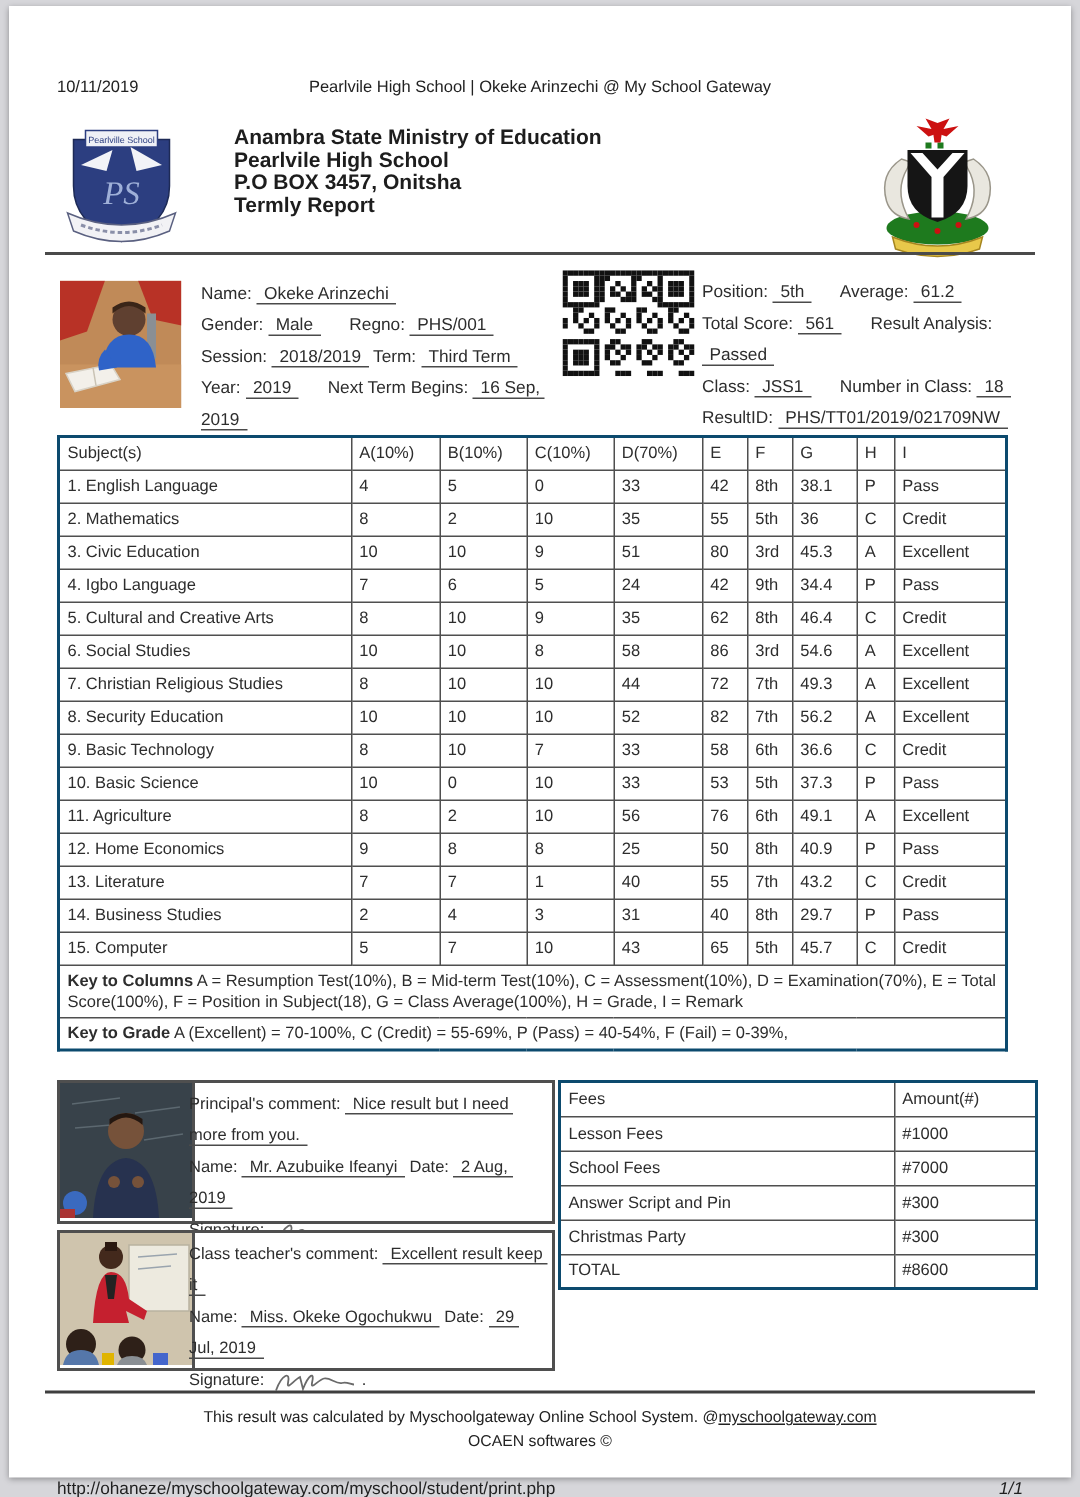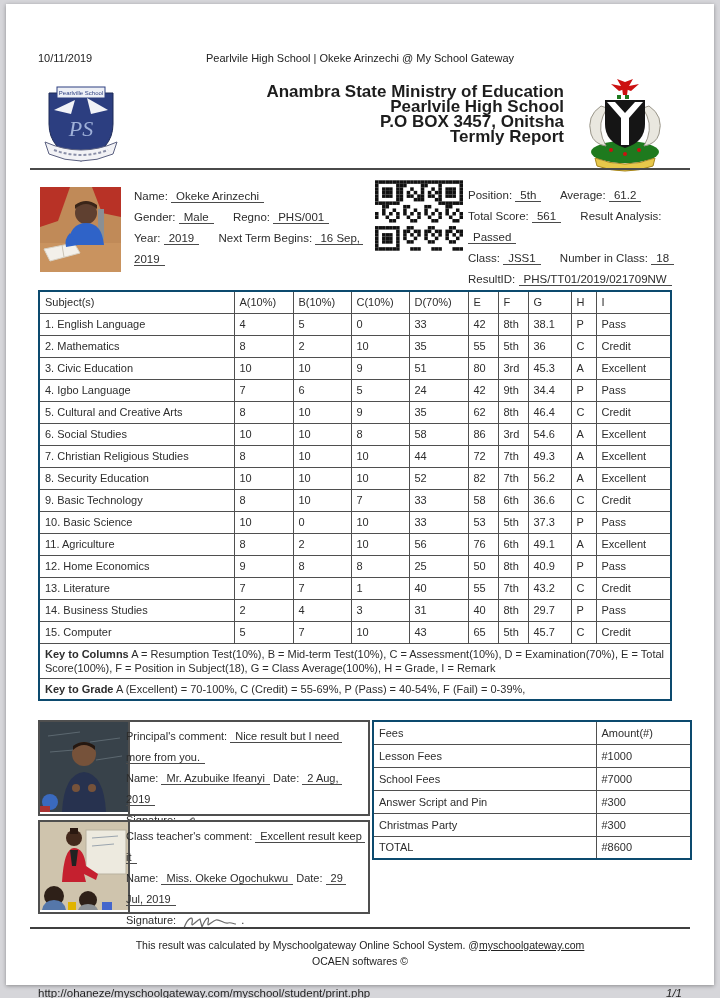--- a/index.html
+++ b/index.html
@@ -7,21 +7,21 @@
        font-family:"Liberation Sans",sans-serif;color:#2d2d2d;}
   .page{position:absolute;left:6px;top:4px;width:708px;height:981px;background:#fff;
         box-shadow:0 1px 4px rgba(0,0,0,.35);}
   .abs{position:absolute;margin-top:32px;}
   
   .print-date{left:32px;top:16px;font-size:11px;color:#222;}
   .doc-title{left:0;right:0;top:16px;text-align:center;font-size:11px;color:#222;}
   
   .crest{left:34px;top:48px;width:82px;height:86px;}
   .arms{left:578px;top:42px;width:82px;height:96px;}
-  .head-center{left:150px;width:408px;top:48px;text-align:right;font-size:17px;
+  .head-center{left:150px;width:408px;top:48px;text-align:left;font-size:14px;
                font-weight:bold;line-height:15px;color:#1d1d1d;}
   .hdr-rule{left:24px;top:132px;width:660px;border-top:2px solid #4a4a4a;}
   
   .stu-photo{left:34px;top:151px;width:81px;height:85px;overflow:hidden;}
   .stu-info{left:128px;top:150px;width:238px;font-size:11.5px;line-height:21px;}
   .qr{left:369px;top:144px;width:88px;height:71px;}
   .summary{left:462px;top:149px;width:226px;font-size:11.5px;line-height:21px;}
   .lbl{color:#2d2d2d;}
   .uv{border-bottom:1.2px solid #4a4a4a;padding:0 5px;white-space:pre-wrap;}
   .pair{margin-right:16px;}
@@ -121,20 +121,26 @@
   <div class="abs stu-info">
     <div>
       <span class="lbl">Name:</span>
       <span class="uv">Okeke Arinzechi</span>
     </div>
     <div>
       <span class="pair"><span class="lbl">Gender:</span>
       <span class="uv">Male</span></span>
       <span class="lbl">Regno:</span>
       <span class="uv">PHS/001</span>
+    </div>
+    <div>
+      <span class="lbl">Session:</span>
+      <span class="uv">2018/2019</span>
+      <span class="lbl">Term:</span>
+      <span class="uv">Third Term</span>
     </div>
     <div>
       <span class="pair"><span class="lbl">Year:</span>
       <span class="uv">2019</span></span>
       <span class="lbl">Next Term Begins:</span>
       <span class="uv">16 Sep, 2019</span>
     </div>
   </div>
 
   <div class="abs qr">

